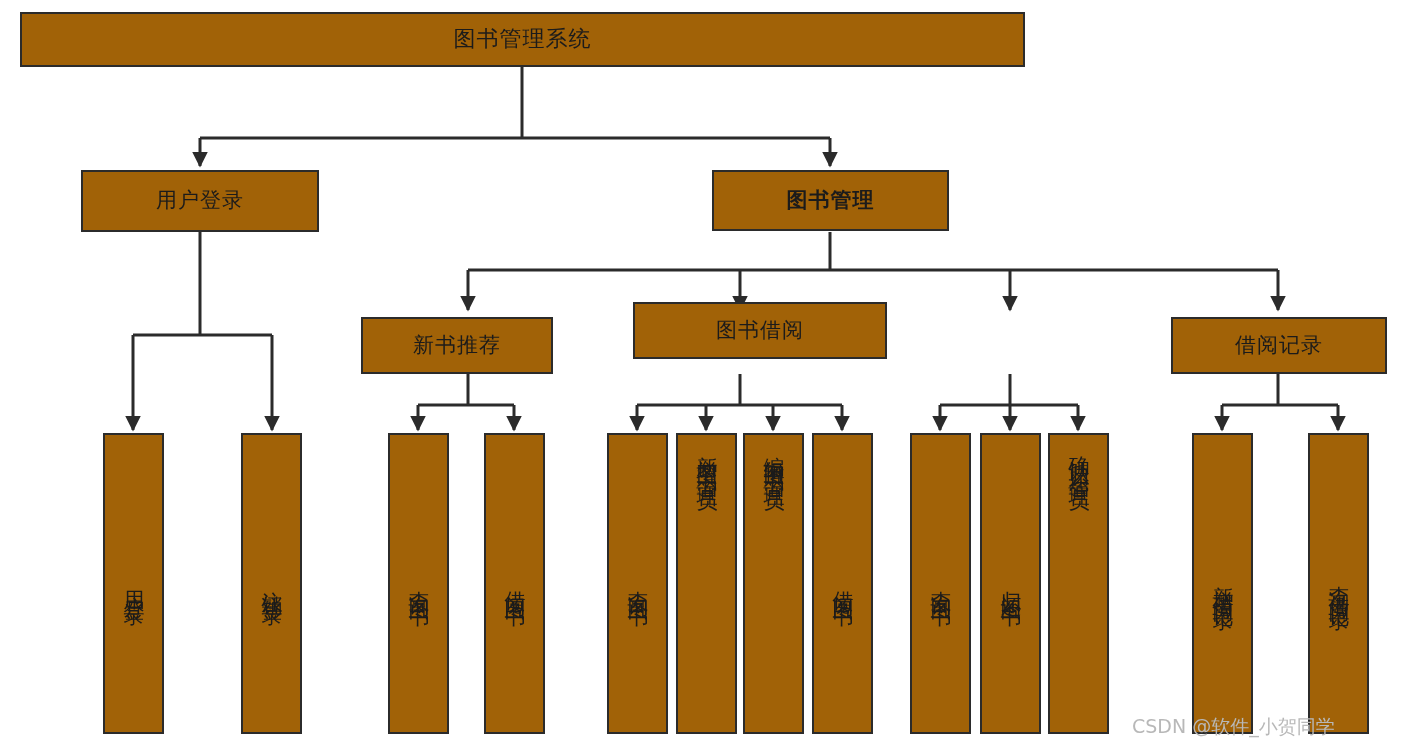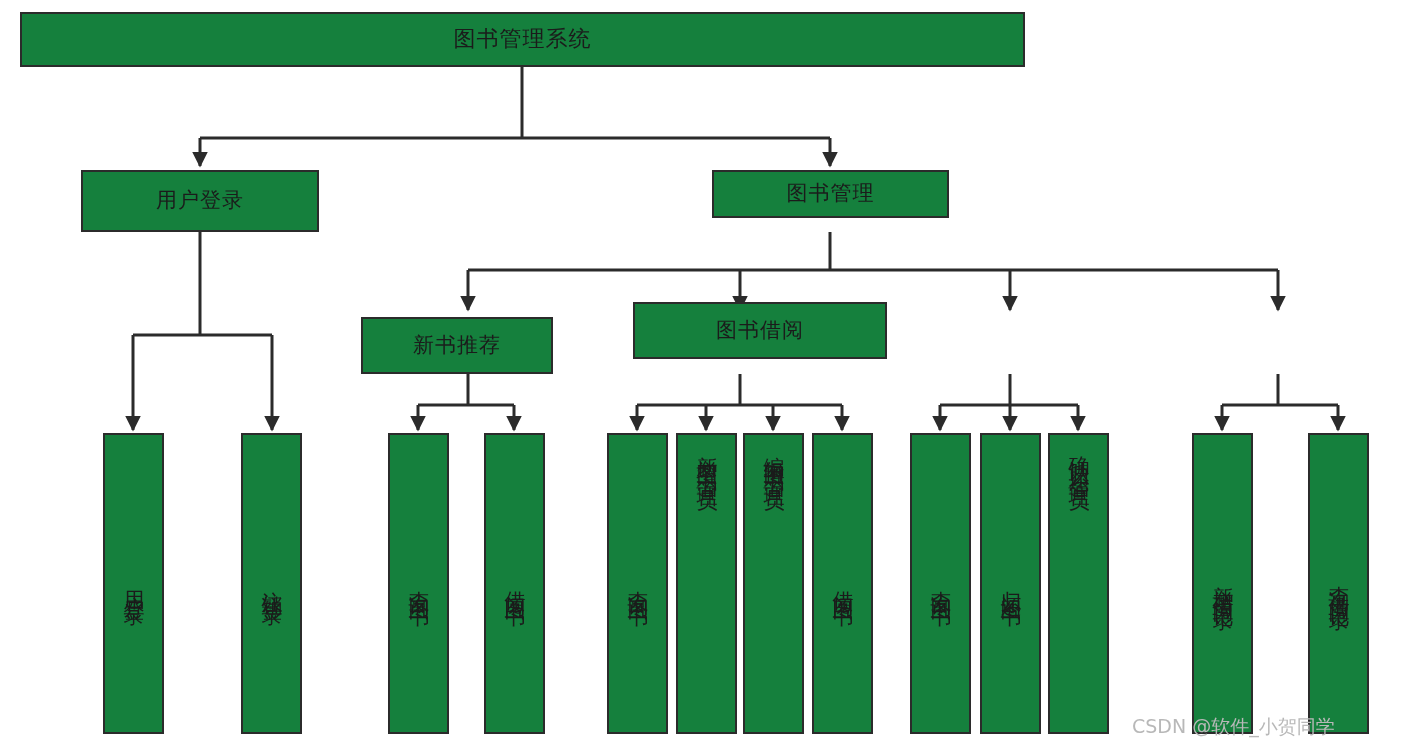--- a/index.html
+++ b/index.html
@@ -20,21 +20,21 @@
     left: 0;
     top: 0;
     width: 1405px;
     height: 747px;
     pointer-events: none;
   }
   .node {
     position: absolute;
     box-sizing: border-box;
     border: 2.5px solid #2b2b2b;
-    background: #15803d;
+    background: #a16207;
     display: flex;
     align-items: center;
     justify-content: center;
     color: #1b1b1b;
     z-index: 2;
   }
   .node-h {
     font-size: 21px;
     letter-spacing: 1px;
     line-height: 1.2;
@@ -127,33 +127,36 @@
   </svg>
 
   <div class="node node-h node-root" style="left:20px; top:12px; width:1005px; height:55px;">
     <span>图书管理系统</span>
   </div>
 
   <div class="node node-h" style="left:81px; top:170px; width:238px; height:62px;">
     <span>用户登录</span>
   </div>
 
-  <div class="node node-h" style="left:712px; top:170px; width:237px; height:48px;">
+  <div class="node node-h" style="left:712px; top:170px; width:237px; height:61px;font-weight:bold;">
     <span>图书管理</span>
   </div>
 
   <div class="node node-h" style="left:361px; top:317px; width:192px; height:57px;">
     <span>新书推荐</span>
   </div>
 
   <div class="node node-h" style="left:633px; top:302px; width:254px; height:57px;">
     <span>图书借阅</span>
   </div>
 
 
+  <div class="node node-h" style="left:1171px; top:317px; width:216px; height:57px;">
+    <span>借阅记录</span>
+  </div>
 
   <div class="node node-v" style="left:103px; top:433px; width:61px; height:301px;">
     <span>用户登录</span>
   </div>
 
   <div class="node node-v" style="left:241px; top:433px; width:61px; height:301px;">
     <span>注销登录</span>
   </div>
 
   <div class="node node-v" style="left:388px; top:433px; width:61px; height:301px;">

